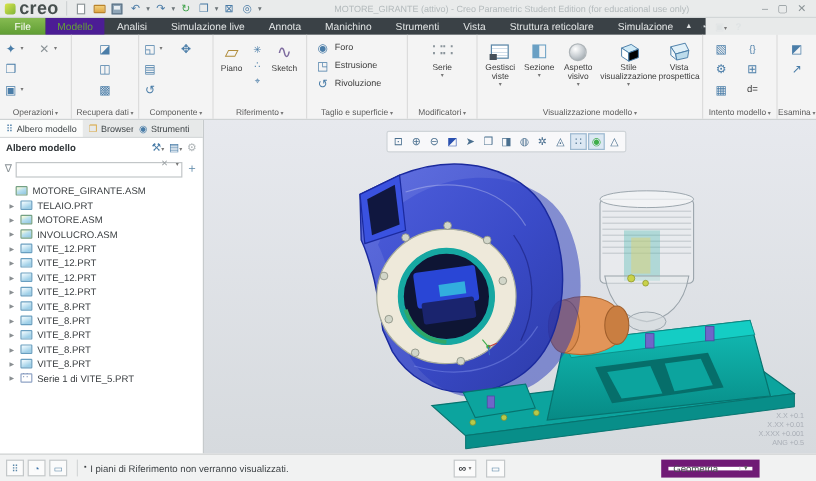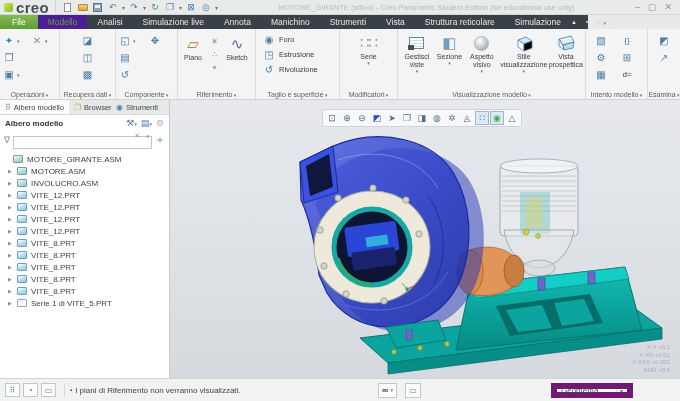--- a/index.html
+++ b/index.html
@@ -348,20 +348,25 @@
       <span class="plus">＋</span>
     </div>
     <div class="tree">
       <div class="trow">
           <span class="tw"></span>
           <span class="tico asm"></span>
           <span>MOTORE_GIRANTE.ASM</span>
         </div>
       <div class="trow child">
           <span class="tw">▶</span>
+          <span class="tico"></span>
+          <span>TELAIO.PRT</span>
+        </div>
+      <div class="trow child">
+          <span class="tw">▶</span>
           <span class="tico asm"></span>
           <span>MOTORE.ASM</span>
         </div>
       <div class="trow child">
           <span class="tw">▶</span>
           <span class="tico asm"></span>
           <span>INVOLUCRO.ASM</span>
         </div>
       <div class="trow child">
           <span class="tw">▶</span>

